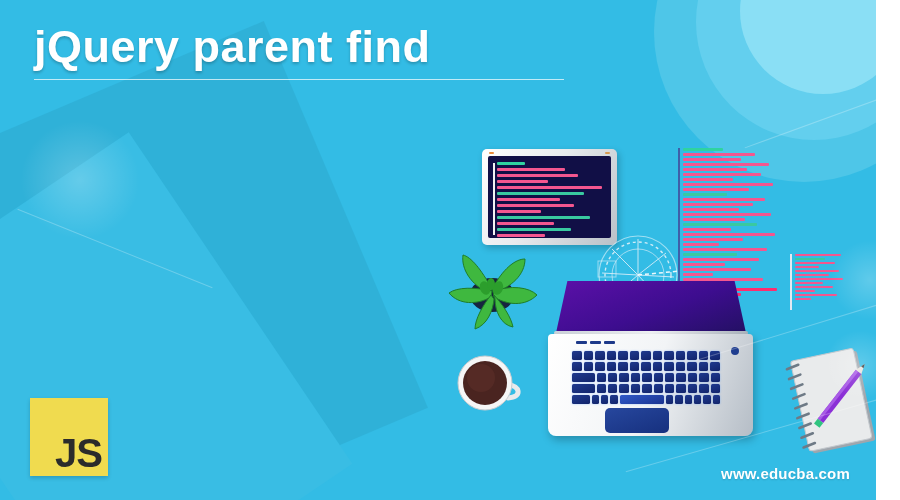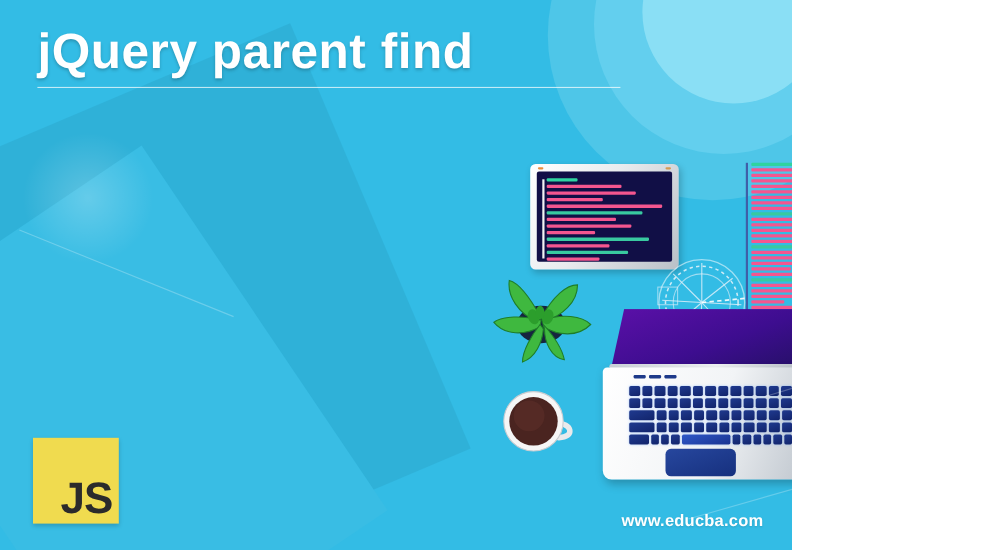--- a/index.html
+++ b/index.html
@@ -3,21 +3,21 @@
 <meta charset="utf-8">
 <style>
   * { box-sizing: border-box; margin: 0; padding: 0; }
   html, body {
     width: 900px; height: 500px;
     overflow: hidden;
     font-family: "Liberation Sans", sans-serif;
   }
   #banner {
     position: relative;
-    width: 720px; height: 500px;
+    width: 876px; height: 500px;
     background: #33bce5;
     overflow: hidden;
   }
 
   
   .bg-circle {
     position: absolute;
     border-radius: 50%;
     pointer-events: none;
   }

